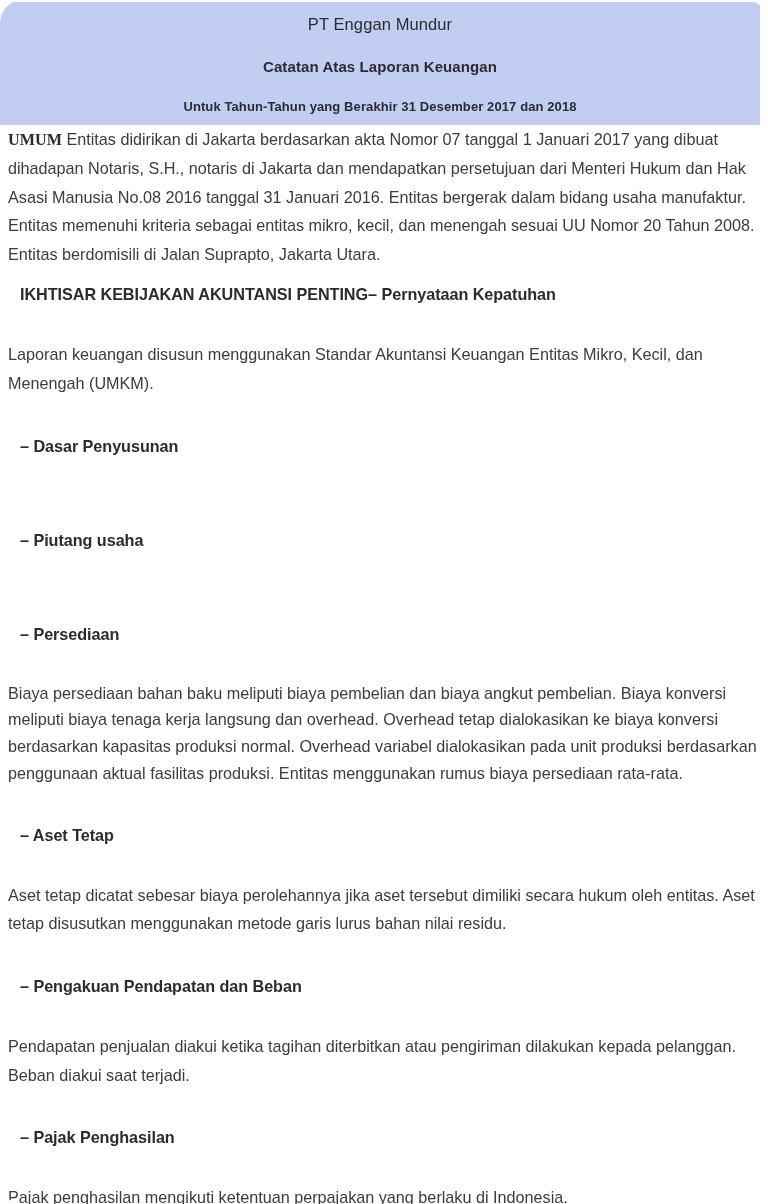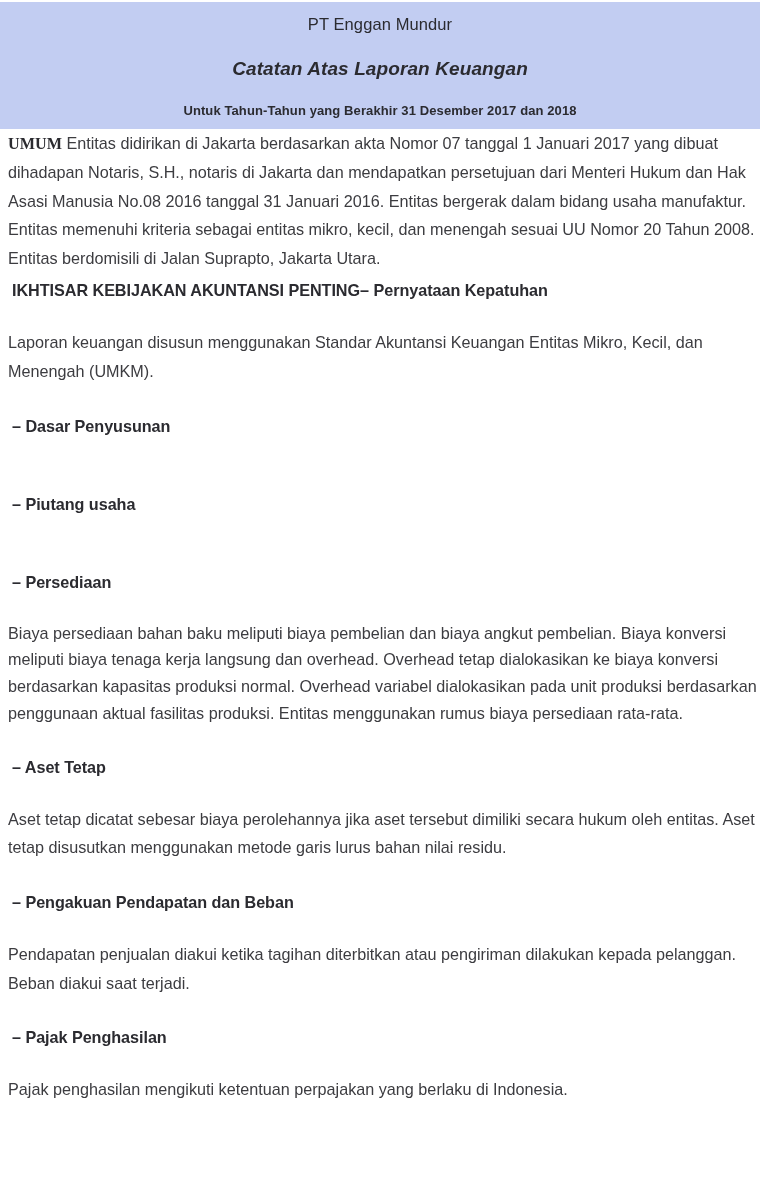--- a/index.html
+++ b/index.html
@@ -16,44 +16,44 @@
     color: #3c3c40;
     -webkit-font-smoothing: antialiased;
   }
 
   .page {
     width: 768px;
     height: 1204px;
     position: relative;
     background: #ffffff;
     overflow: hidden;
+    border-radius: 23px;
   }
 
   
   .doc-header {
     background: #c2cdf2;
     margin: 2px 8px 0 0;
     padding: 8px 0 10px 0;
     text-align: center;
   }
   .doc-header .hdr-line {
     color: #2b2b30;
     line-height: 1.0;
     letter-spacing: 0.1px;
   }
   .hdr-company {
     font-size: 16.5px;
     font-weight: 400;
     padding: 6px 0 0 0;
   }
   .hdr-subtitle {
-    font-size: 19px;
+    font-size: 15px;
     font-weight: 600;
     padding: 26px 0 0 0;
-    font-style: italic;
   }
   .hdr-period {
     font-size: 13px;
     font-weight: 700;
     padding: 26px 0 2px 0;
   }
 
   
   .doc-body {
     padding: 0 8px 0 8px;
@@ -71,21 +71,21 @@
     line-height: 26.8px;
   }
   p.para .lead {
     font-weight: 700;
     color: #2b2b30;
     font-family: Liberation Serif, serif;
   }
 
   h2.section-head,
   h3.section-head {
-    margin: 4px;
+    margin: 12px;
     font-size: 16.2px;
     font-weight: 700;
     color: #2b2b30;
     line-height: 28px;
     letter-spacing: -0.05px;
   }
   .gap-md  { height: 20px; }
   .gap-lg  { height: 22px; }
 </style>
 </head>

